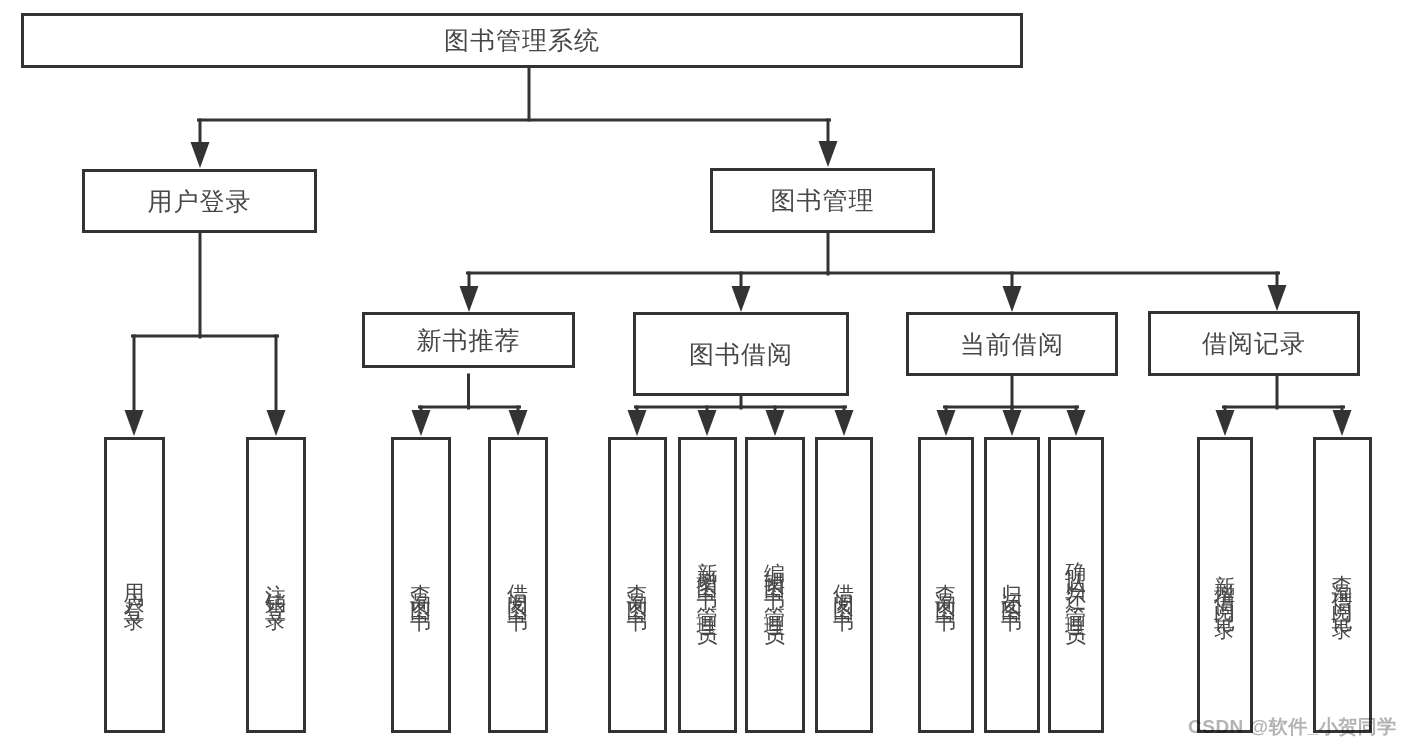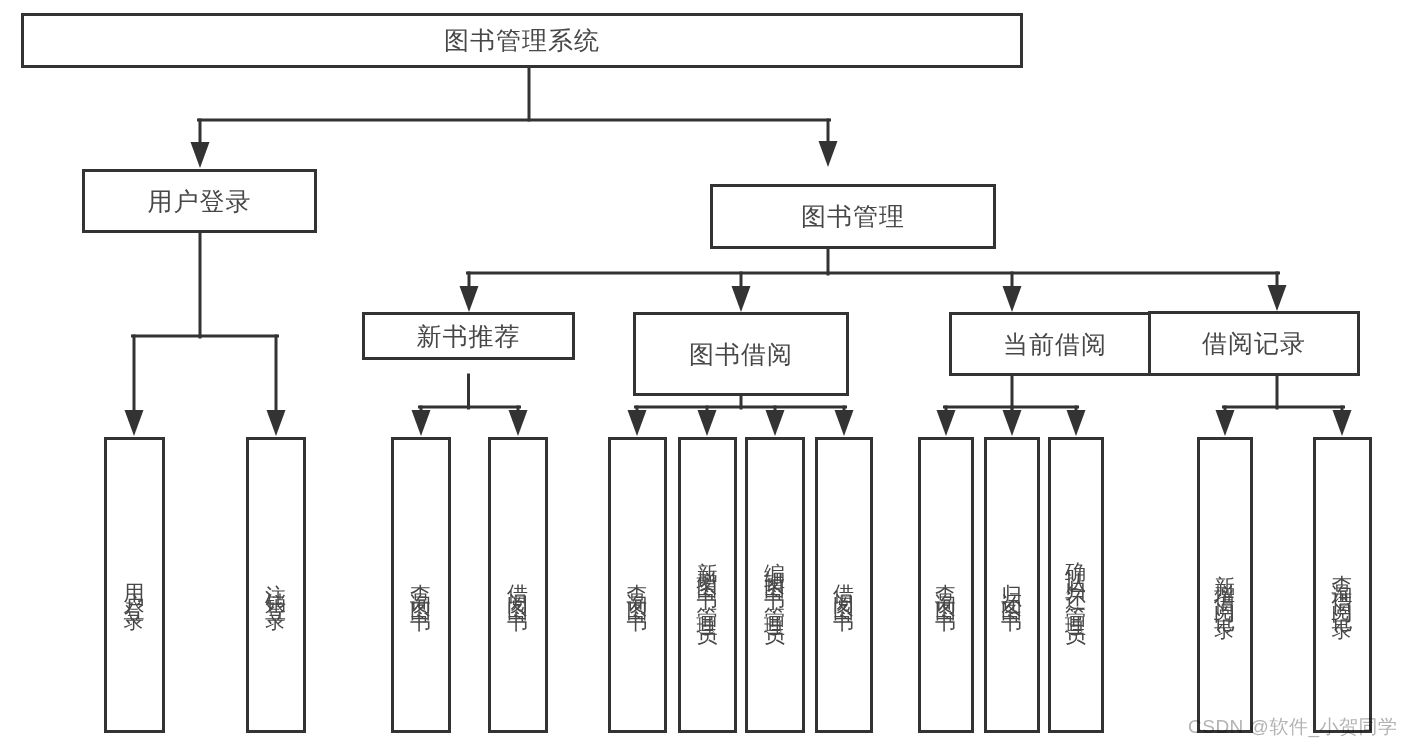--- a/index.html
+++ b/index.html
@@ -47,20 +47,21 @@
   .watermark {
     position: absolute;
     left: 1188px;
     top: 714px;
     z-index: 3;
     font-size: 19px;
     color: #b3b3b3;
     white-space: nowrap;
     mix-blend-mode: multiply;
     letter-spacing: 0.5px;
+    font-weight: bold;
   }
 </style>
 </head>
 <body>
 
 <div class="canvas">
 
   <svg class="connectors" viewBox="0 0 1405 747" xmlns="http://www.w3.org/2000/svg">
     <g stroke="#333333" stroke-width="3" stroke-linecap="square">
 
@@ -127,31 +128,31 @@
     </g>
   </svg>
 
   <div class="box" style="left:21px;top:13px;width:1002px;height:55px">
     <span class="hlabel">图书管理系统</span>
   </div>
 
   <div class="box" style="left:82px;top:169px;width:235px;height:64px">
     <span class="hlabel">用户登录</span>
   </div>
-  <div class="box" style="left:710px;top:184px;width:286px;height:65px">
+  <div class="box" style="left:710px;top:168px;width:225px;height:65px">
     <span class="hlabel">图书管理</span>
   </div>
 
-  <div class="box" style="left:362px;top:312px;width:213px;height:48px">
+  <div class="box" style="left:362px;top:312px;width:213px;height:56px">
     <span class="hlabel">新书推荐</span>
   </div>
   <div class="box" style="left:633px;top:312px;width:216px;height:84px">
     <span class="hlabel">图书借阅</span>
   </div>
-  <div class="box" style="left:949px;top:312px;width:212px;height:64px">
+  <div class="box" style="left:906px;top:312px;width:212px;height:64px">
     <span class="hlabel">当前借阅</span>
   </div>
   <div class="box" style="left:1148px;top:311px;width:212px;height:65px">
     <span class="hlabel">借阅记录</span>
   </div>
 
   <div class="box leaf" style="left:104px;width:61px">
     <span class="vtext">用户登录</span>
   </div>
   <div class="box leaf" style="left:246px;width:60px">

